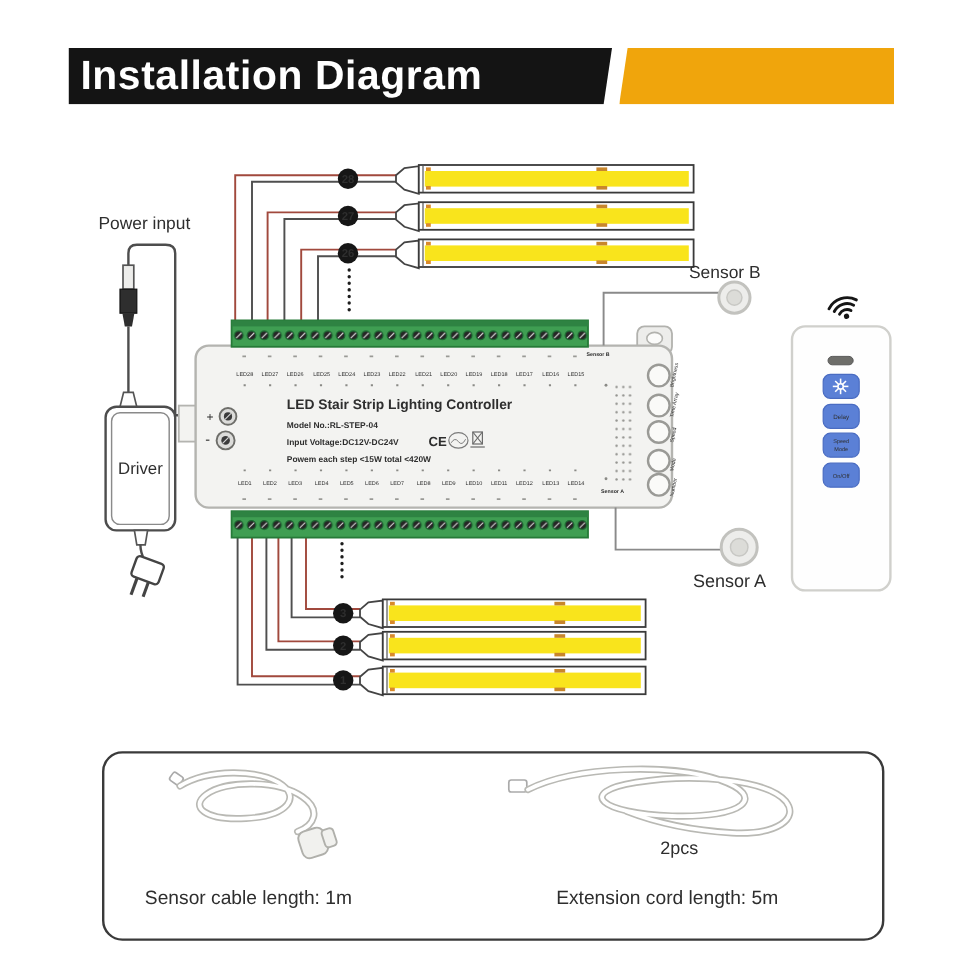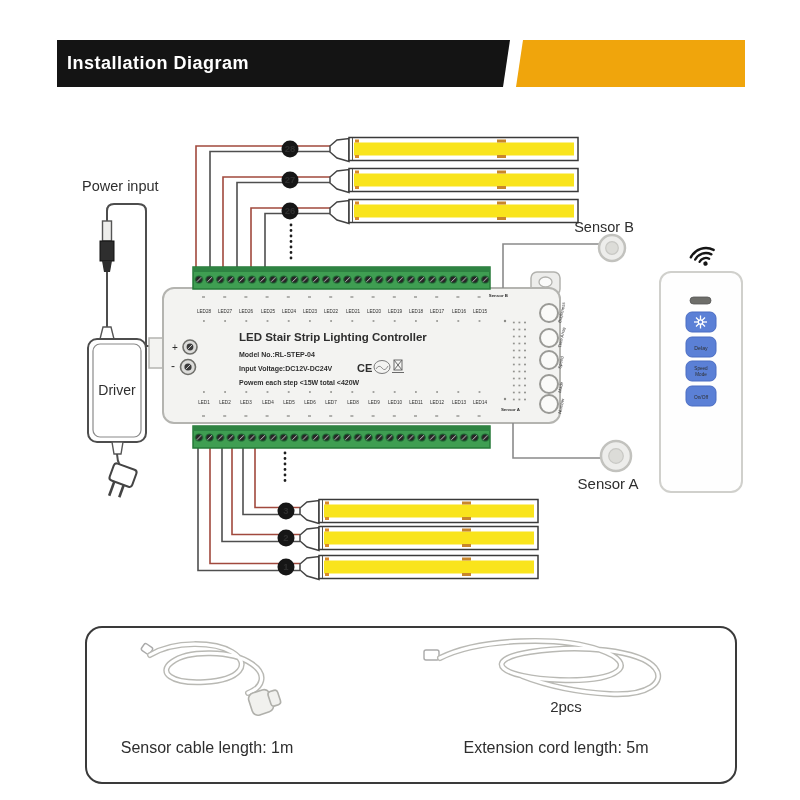--- a/index.html
+++ b/index.html
@@ -1,21 +1,21 @@
 <!DOCTYPE html>
 <html><head>
 <meta charset="utf-8">
 <style>
   html,body{margin:0;padding:0;background:#fff;}
   #page{position:relative;width:800px;height:800px;background:#fff;overflow:hidden;
         font-family:"Liberation Sans",sans-serif;}
   #banner{position:absolute;left:57px;top:40px;width:688px;height:47px;}
   #banner .bar{position:absolute;left:0;top:0;width:453px;height:47px;background:#141414;
         clip-path:polygon(0 0,100% 0,calc(100% - 7px) 100%,0 100%);}
-  #banner .bar span{display:block;color:#fff;font-weight:bold;font-size:18px;line-height:47px;
+  #banner .bar span{display:block;color:#fff;font-weight:bold;font-size:34px;line-height:47px;
         padding-left:10px;letter-spacing:.5px;}
   #banner .accent{position:absolute;left:459px;top:0;width:229px;height:47px;background:#F0A50C;
         clip-path:polygon(7px 0,100% 0,100% 100%,0 100%);}
   svg{position:absolute;left:0;top:0;}
   svg text{font-family:"Liberation Sans",sans-serif;fill:#2e2e2e;}
 </style>
 </head>
 <body>
 
 <div id="page">

